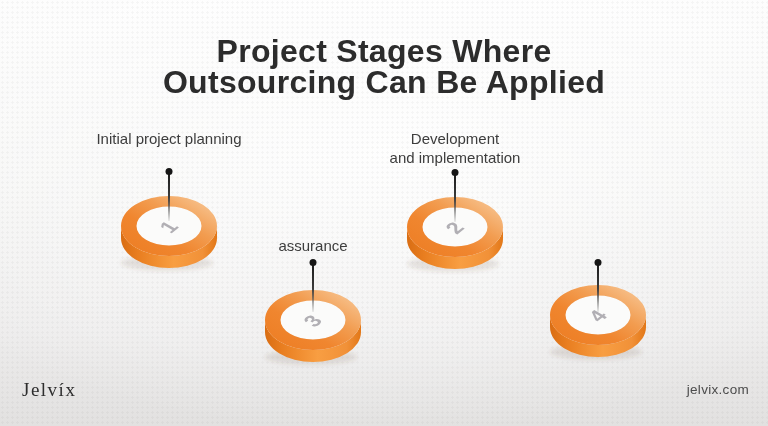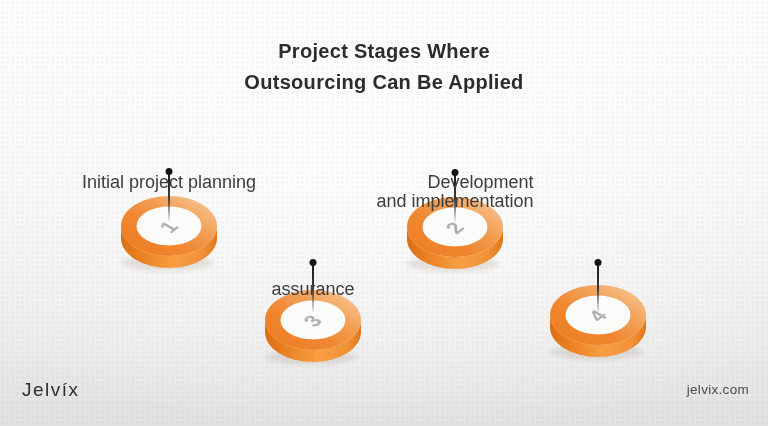--- a/index.html
+++ b/index.html
@@ -23,41 +23,40 @@
     background-image: radial-gradient(rgba(0,0,0,0.03) 1px, transparent 1.15px);
     background-size: 5px 5px;
     pointer-events: none;
   }
 
   .title {
     position: absolute;
     top: 36px; left: 0; right: 0;
     margin: 0;
     text-align: center;
-    font-size: 20px;
+    font-size: 32px;
     line-height: 31px;
     font-weight: bold;
     letter-spacing: 0.3px;
     color: #2c2c2c;
   }
 
   .stage { position: absolute; inset: 0; pointer-events: none; }
 
   .stage-label {
     position: absolute;
     left: var(--cx);
     top: var(--label-top);
     transform: translateX(-50%);
-    text-align: right;
-    font-size: 18px;
+    text-align: center;
+    font-size: 15px;
     line-height: 19px;
     color: #3d3d3d;
     white-space: nowrap;
     z-index: 4;
-    margin-top: 44px;
   }
 
   .dot {
     position: absolute;
     left: var(--cx);
     top: var(--dot-top);
     width: 7px; height: 7px;
     border-radius: 50%;
     background: #161616;
     transform: translateX(-50%);
@@ -101,20 +100,21 @@
   .s3 { --cx: 313px; --label-top: 217px; --dot-top: 259px; --ring-top: 288px; }
   .s4 { --cx: 598px; --label-top: 217px; --dot-top: 259px; --ring-top: 283px; }
 
   .brand {
     position: absolute;
     left: 22px; top: 379px;
     font-size: 19px;
     font-weight: normal;
     letter-spacing: 1.5px;
     color: #2e2e2e;
+    font-family: Liberation Serif, serif;
   }
   .website {
     position: absolute;
     right: 19px; top: 382px;
     font-size: 13.5px;
     letter-spacing: 0.3px;
     color: #4c4c4c;
   }
   .defs-holder { position: absolute; width: 0; height: 0; }
 </style>

